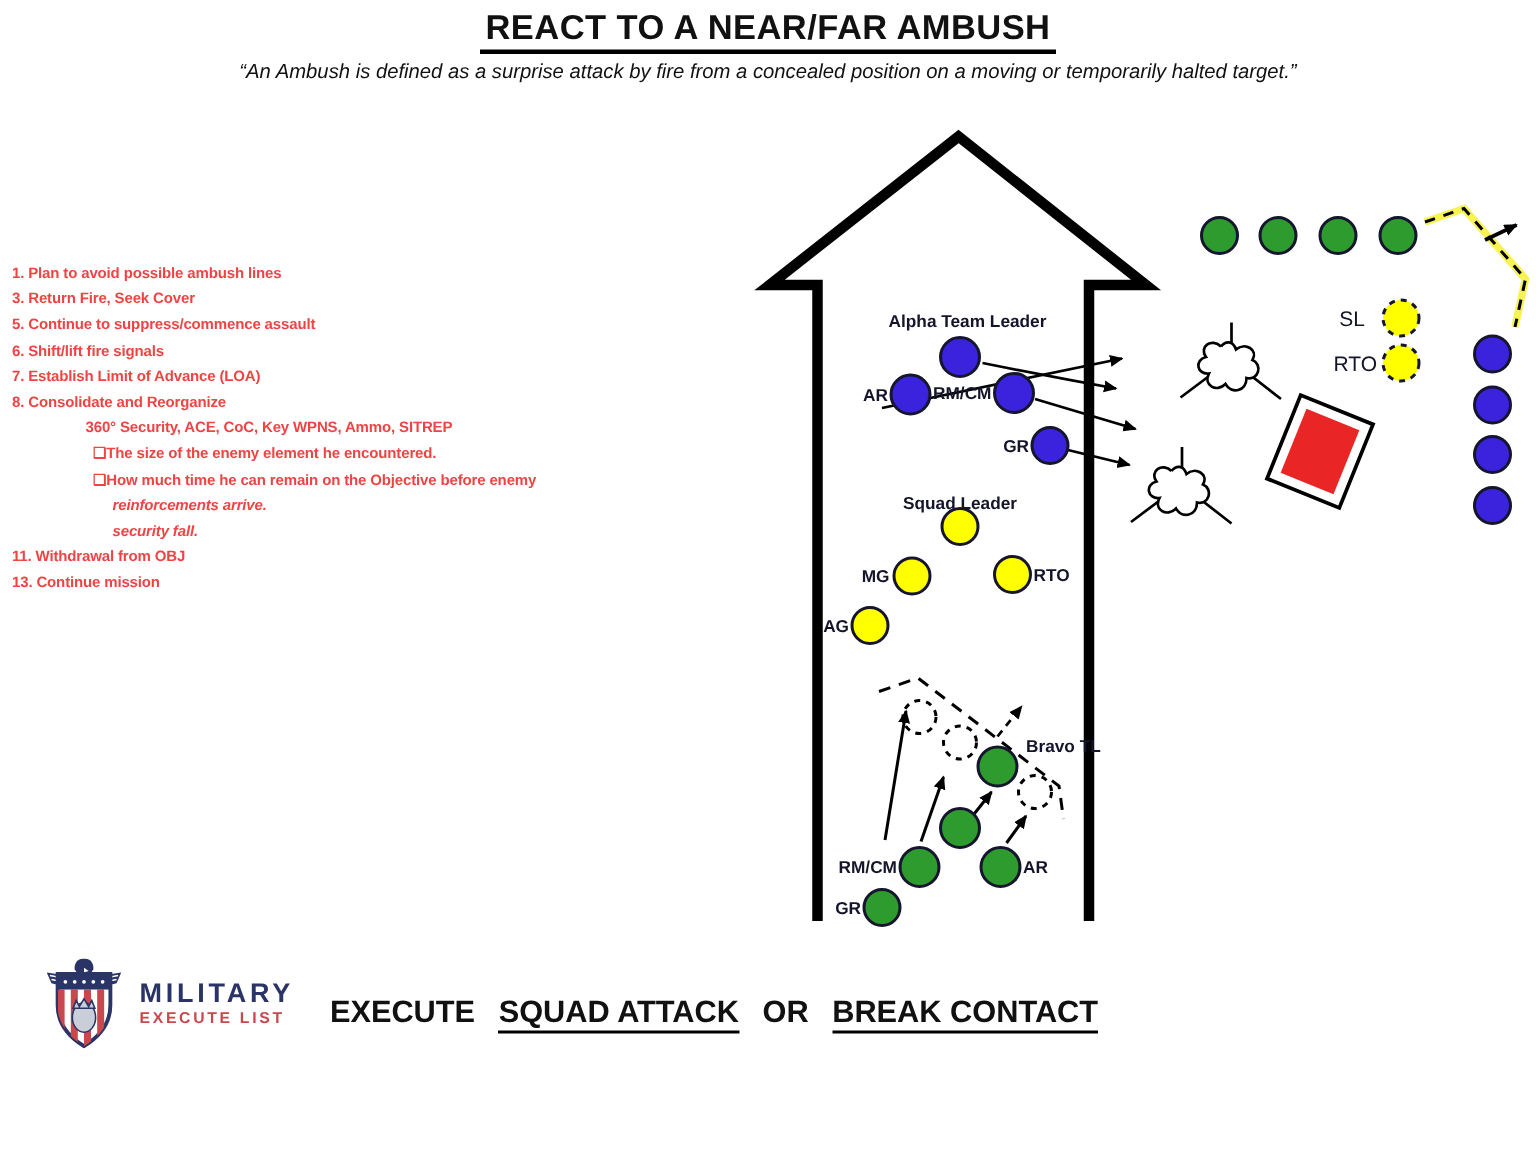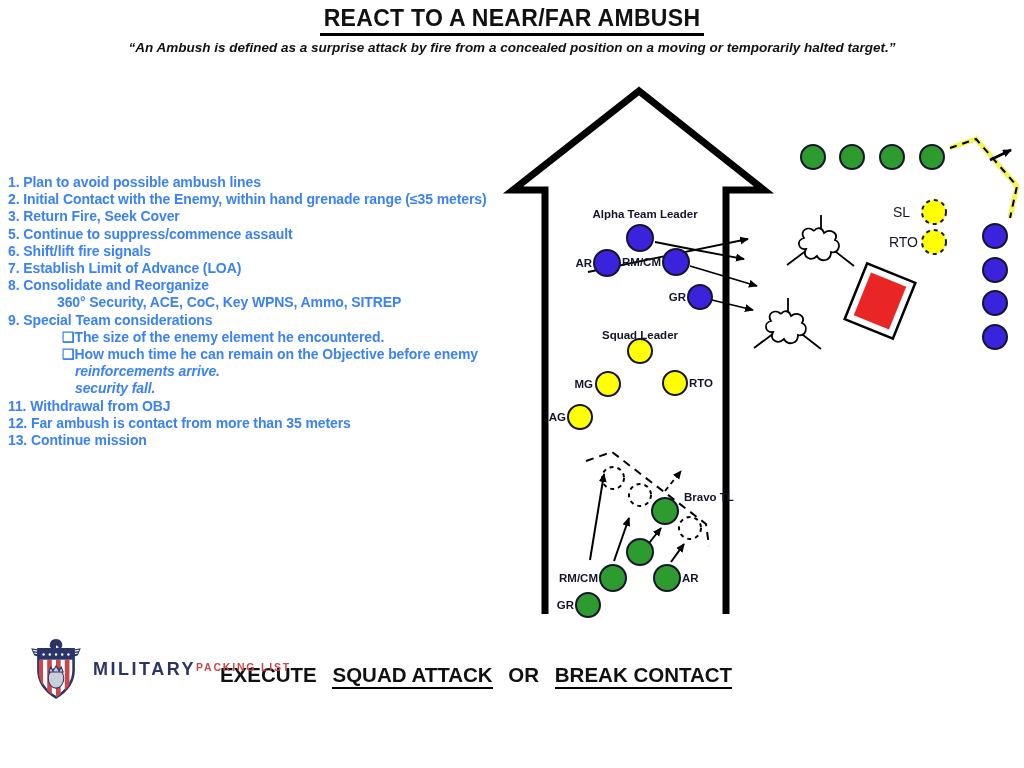--- a/index.html
+++ b/index.html
@@ -3,71 +3,68 @@
 <meta charset="utf-8">
 <style>
   html,body{margin:0;padding:0;background:#fff;}
   body{width:1024px;height:768px;position:relative;overflow:hidden;
        font-family:"Liberation Sans",sans-serif;color:#111;}
 
   
   .header{position:absolute;top:5px;left:0;width:1024px;text-align:center;}
   .title{display:inline-block;font-size:23px;font-weight:bold;letter-spacing:.3px;
          border-bottom:3px solid #000;padding:0 4px 1px 4px;}
-  .subtitle{margin-top:4px;font-size:13.5px;font-weight:bold;font-style:italic;}
+  .subtitle{margin-top:4px;font-size:13.5px;font-weight:normal;font-style:italic;}
 
   
   .steps{position:absolute;left:8px;top:174px;width:560px;}
-  .step{font-size:14px;font-weight:bold;line-height:17.2px;white-space:nowrap;
-        letter-spacing:-0.1px;color:#3b82f6;}
+  .step{font-size:10px;font-weight:bold;line-height:17.2px;white-space:nowrap;
+        letter-spacing:-0.1px;color:#ef4444;}
   .ind1{padding-left:49px;}
   .ind2{padding-left:54px;}
   .ind3{padding-left:67px;font-style:italic;}
 
   
   .diagram{position:absolute;left:0;top:0;width:1024px;height:768px;}
   .dlabel{font-family:"Liberation Sans",sans-serif;font-size:11.5px;font-weight:bold;fill:#14142B;}
   .dlabel-lg{font-family:"Liberation Sans",sans-serif;font-size:14px;font-weight:normal;fill:#14142B;}
 
   
   .footer{position:absolute;top:663px;left:0;width:952px;text-align:center;
           font-size:20.5px;font-weight:bold;color:#111;}
   .footer .u{border-bottom:2.5px solid #000;padding-bottom:1px;}
   .footer span{margin:0 5px;}
 
   
   .logo{position:absolute;left:28px;top:639px;display:flex;align-items:center;gap:9px;}
-  .logo-text{display:flex;flex-direction:row;line-height:1.05;justify-content:space-between;}
+  .logo-text{display:flex;flex-direction:column;line-height:1.05;justify-content:space-between;}
   .logo-name{font-size:18px;font-weight:bold;letter-spacing:2.5px;color:#2B3467;}
   .logo-tag{font-size:10.5px;font-weight:bold;letter-spacing:1.8px;color:#C9484C;margin-top:2px;}
 </style>
 </head>
 <body>
 
 <div class="header">
   <div class="title">REACT TO A NEAR/FAR AMBUSH</div>
   <div class="subtitle">“An Ambush is defined as a surprise attack by fire from a concealed position on a moving or temporarily halted target.”</div>
 </div>
 
 <div class="steps">
     <div class="step">1. Plan to avoid possible ambush lines</div>
-    <div class="step">2. Initial Contact with the Enemy, within hand grenade range (≤35 meters)</div>
     <div class="step">3. Return Fire, Seek Cover</div>
     <div class="step">5. Continue to suppress/commence assault</div>
     <div class="step">6. Shift/lift fire signals</div>
     <div class="step">7. Establish Limit of Advance (LOA)</div>
     <div class="step">8. Consolidate and Reorganize</div>
     <div class="step ind1">360° Security, ACE, CoC, Key WPNS, Ammo, SITREP</div>
-    <div class="step">9. Special Team considerations</div>
     <div class="step ind2">❑The size of the enemy element he encountered.</div>
     <div class="step ind2">❑How much time he can remain on the Objective before enemy</div>
     <div class="step ind3">reinforcements arrive.</div>
     <div class="step ind3">security fall.</div>
     <div class="step">11. Withdrawal from OBJ</div>
-    <div class="step">12. Far ambush is contact from more than 35 meters</div>
     <div class="step">13. Continue mission</div>
   </div>
 
 <svg class="diagram" viewBox="0 0 1024 768" xmlns="http://www.w3.org/2000/svg">
   <defs>
     <marker id="ah" markerWidth="11" markerHeight="9" refX="8" refY="4" orient="auto" markerUnits="userSpaceOnUse">
       <path d="M0,0 L9,4 L0,8 Z" fill="#000"></path>
     </marker>
     <g id="tree" stroke="#000" stroke-width="1.8" fill="none">
       <path d="M 1,-30 L 1,-4"></path>
@@ -201,15 +198,15 @@
       <circle cx="24" cy="15" r="1.2" fill="#fff"></circle>
       <circle cx="30" cy="15" r="1.2" fill="#fff"></circle>
       <circle cx="36" cy="15" r="1.2" fill="#fff"></circle>
 
       <ellipse cx="24" cy="38" rx="7.5" ry="9.5" fill="#C9CED8" stroke="#2B3467" stroke-width="1"></ellipse>
       <path d="M17,32 L19,27 L21,31 L24,26 L27,31 L29,27 L31,32 Z" fill="#C9CED8" stroke="#2B3467" stroke-width="1"></path>
     </g>
   </svg>
   <div class="logo-text">
     <span class="logo-name">MILITARY</span>
-    <span class="logo-tag">PACKING LIST</span>
+    <span class="logo-tag">EXECUTE LIST</span>
   </div>
 </div>
 
 </body></html>

